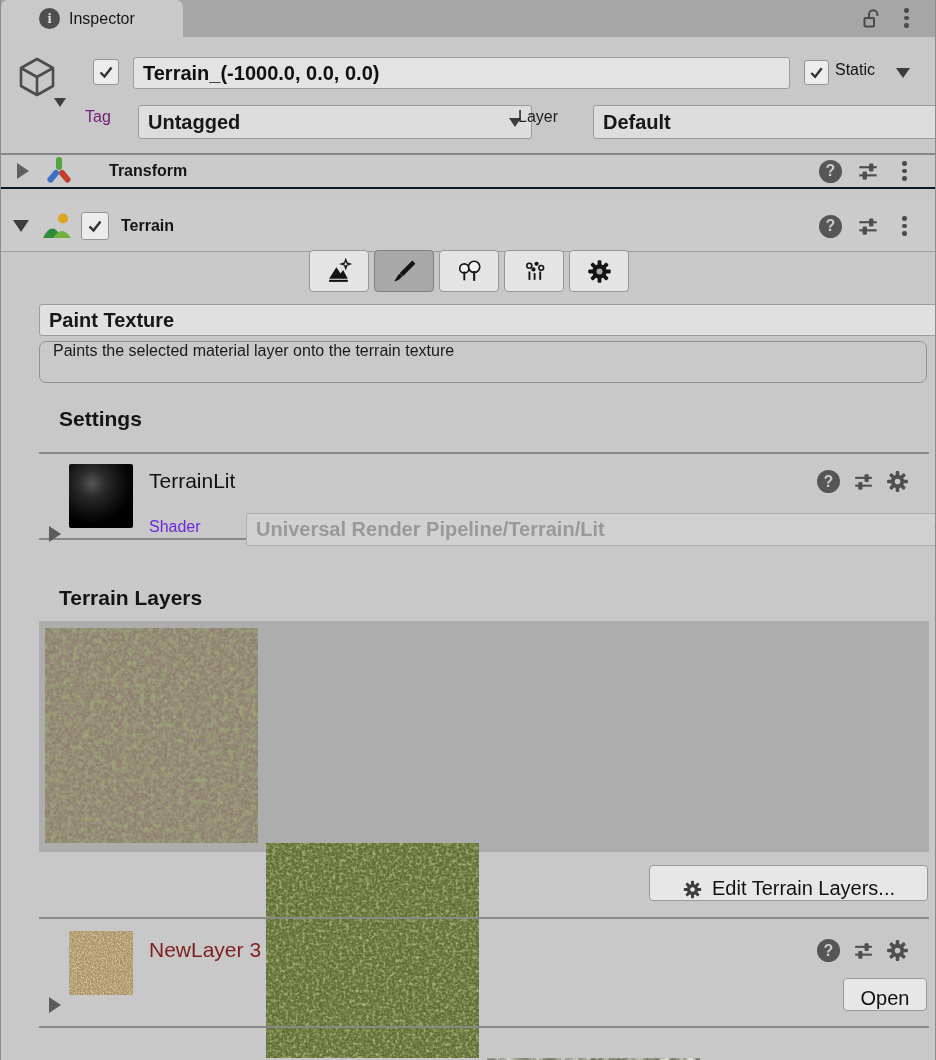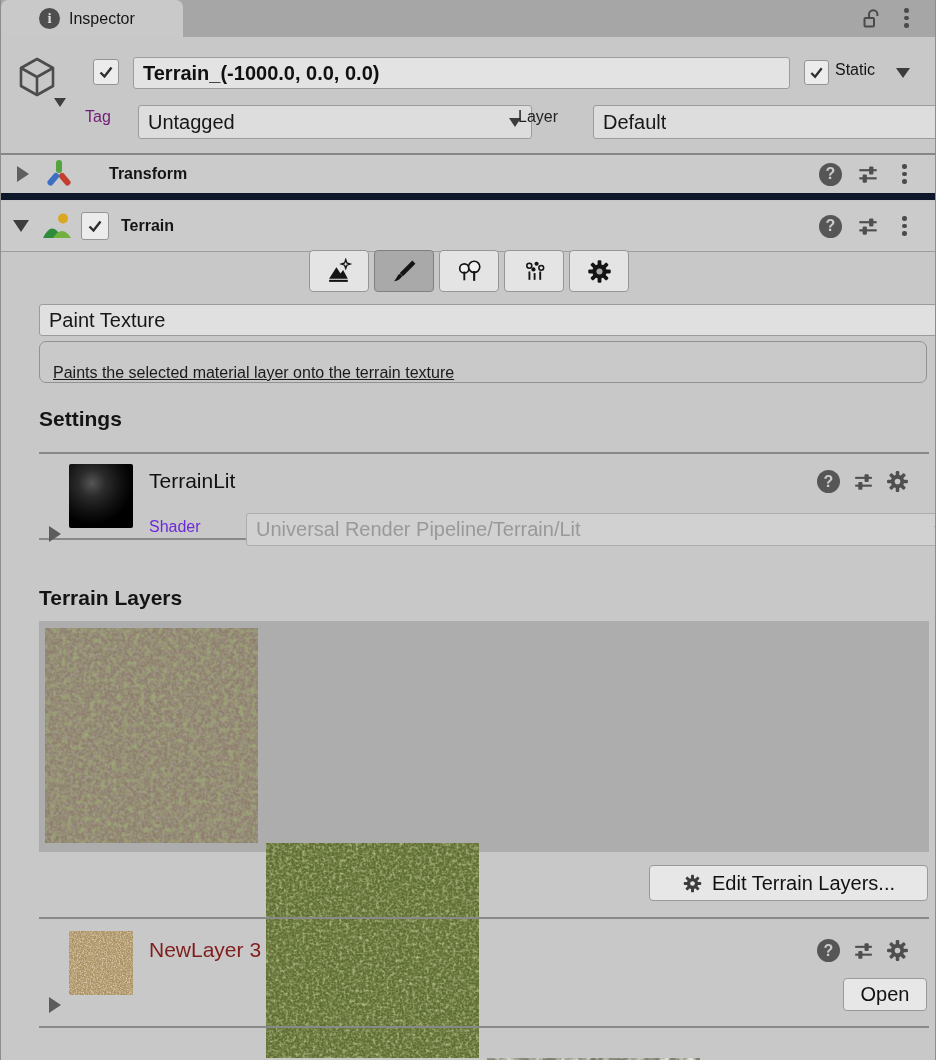--- a/index.html
+++ b/index.html
@@ -1,36 +1,36 @@
 <!DOCTYPE html>
 <html><head>
 <meta charset="utf-8">
 <style>
   html,body{margin:0;padding:0;background:#a6a6a6;}
   #root{position:relative;width:936px;height:1060px;background:#c8c8c8;
         font-family:"Liberation Sans",sans-serif;color:#141414;overflow:hidden;
         box-sizing:border-box;border-left:1px solid #8d8d8d;border-right:1px solid #8d8d8d;}
   .abs{position:absolute;box-sizing:border-box;}
-  .flex{display:flex;align-items:flex-end;text-decoration:underline;}
-  .bold{font-weight:bold;}
+  .flex{display:flex;align-items:flex-start;}
+  .bold{font-weight:bold;margin-left:20px;}
   .t20{font-size:16px;}
   .t21{font-size:21px;}
   
   .tabbar{left:0;top:0;width:936px;height:37px;background:#a6a6a6;}
   .tab{left:0;top:0;width:182px;height:37px;background:#c9c9c9;border-radius:7px 7px 0 0;
        display:flex;align-items:center;padding-left:38px;gap:9px;}
   .infoicon{width:21px;height:21px;border-radius:50%;background:#4e4e4e;color:#d8d8d8;
        font-family:"Liberation Serif",serif;font-weight:bold;font-size:15px;
        display:flex;align-items:center;justify-content:center;}
   .kebab{display:flex;flex-direction:column;align-items:center;gap:3px;cursor:pointer;}
   .kebab span{width:4.5px;height:4.5px;border-radius:50%;background:#4a4a4a;}
   
   .field{background:#e3e3e3;border:1px solid #9c9c9c;border-radius:3px;}
   .select{background:#dddddd;border:1px solid #9c9c9c;border-radius:3px;position:absolute;
-          display:flex;align-items:center;font-size:20px;color:#171717;padding:0 30px 0 9px;}
+          display:flex;align-items:center;font-size:20px;color:#171717;padding:0 30px 0 9px;font-weight:bold;}
   .select .val{white-space:nowrap;overflow:hidden;}
   .caret{position:absolute;right:10px;top:50%;margin-top:-4px;width:0;height:0;
          border-left:6.5px solid transparent;border-right:6.5px solid transparent;
          border-top:9px solid #3c3c3c;}
   .checkbox{background:#ececec;border:1px solid #949494;border-radius:3px;
             display:flex;align-items:center;justify-content:center;}
   .tri-right{width:0;height:0;border-left:12px solid #5f5f5f;
              border-top:8px solid transparent;border-bottom:8px solid transparent;}
   .tri-down{width:0;height:0;border-top:12px solid #3e3e3e;
             border-left:8px solid transparent;border-right:8px solid transparent;}
@@ -40,21 +40,21 @@
   .toolbtn{width:58px;height:40px;background:#e4e4e4;border:1px solid #969696;border-radius:4px;
            display:flex;align-items:center;justify-content:center;}
   .toolbtn.selected{background:#a9a9a9;border-color:#7f7f7f;}
   .helpbox{background:#c9c9c9;border:1px solid #929292;border-radius:7px;}
   .hr2{background:#868686;height:2px;}
   .matthumb{width:64px;height:64px;border-radius:2px;background:#0c0c0c;
     background-image:radial-gradient(circle at 36% 30%, #555 0%, #2b2b2b 22%, #101010 48%, #000 68%);}
   .tile{overflow:hidden;position:relative;}
   .tile svg{display:block;}
   .btn{background:#e7e7e7;border:1px solid #999999;border-radius:4px;display:flex;
-       align-items:center;justify-content:center;font-size:20px;color:#111;}
+       align-items:flex-end;justify-content:center;font-size:20px;color:#111;}
   .disabled-select{background:#d1d1d1;border:1px solid #adadad;color:#999;}
   .disabled-select .caret{border-top-color:#9a9a9a;}
   input.namefield{font-family:"Liberation Sans",sans-serif;font-weight:bold;font-size:20px;
        color:#101010;padding:0 9px;outline:none;}
 </style>
 </head>
 <body>
 
 <div id="root">
 
@@ -139,21 +139,21 @@
     <span class="caret"></span>
   </div>
   <div class="abs t20" style="left:517px;top:108px;color:#222">Layer</div>
   <div class="select" style="left:592px;top:105px;width:334px;height:32px">
     <span class="val">Default</span>
 
   </div>
 
   <div class="abs hr2" style="left:0;top:153px;width:936px"></div>
 
-  <div class="abs comp-row" style="left:0;top:155px;width:936px;height:45px;border-bottom:7px solid #0f172a">
+  <div class="abs comp-row" style="left:0;top:155px;width:936px;height:34px;border-bottom:2px solid #0f172a">
     <span class="tri-right" style="margin-left:16px"></span>
     <svg style="margin-left:15px" width="30" height="30" viewBox="0 0 30 30" stroke-linecap="round">
       <line x1="15" y1="11" x2="15" y2="4" stroke="#53a33e" stroke-width="6"></line>
       <line x1="12" y1="17" x2="6.5" y2="23.5" stroke="#3d6fc4" stroke-width="6"></line>
       <line x1="18" y1="17" x2="23.5" y2="23.5" stroke="#c33d31" stroke-width="6"></line>
     </svg>
     <span class="t20 bold" style="margin-left:35px">Transform</span>
     <span class="helpcircle" style="position:absolute;left:818px">?</span>
     <svg style="position:absolute;left:854px" width="26" height="26" viewBox="0 0 24 24">
       <g stroke="#4f4f4f" stroke-width="2">

